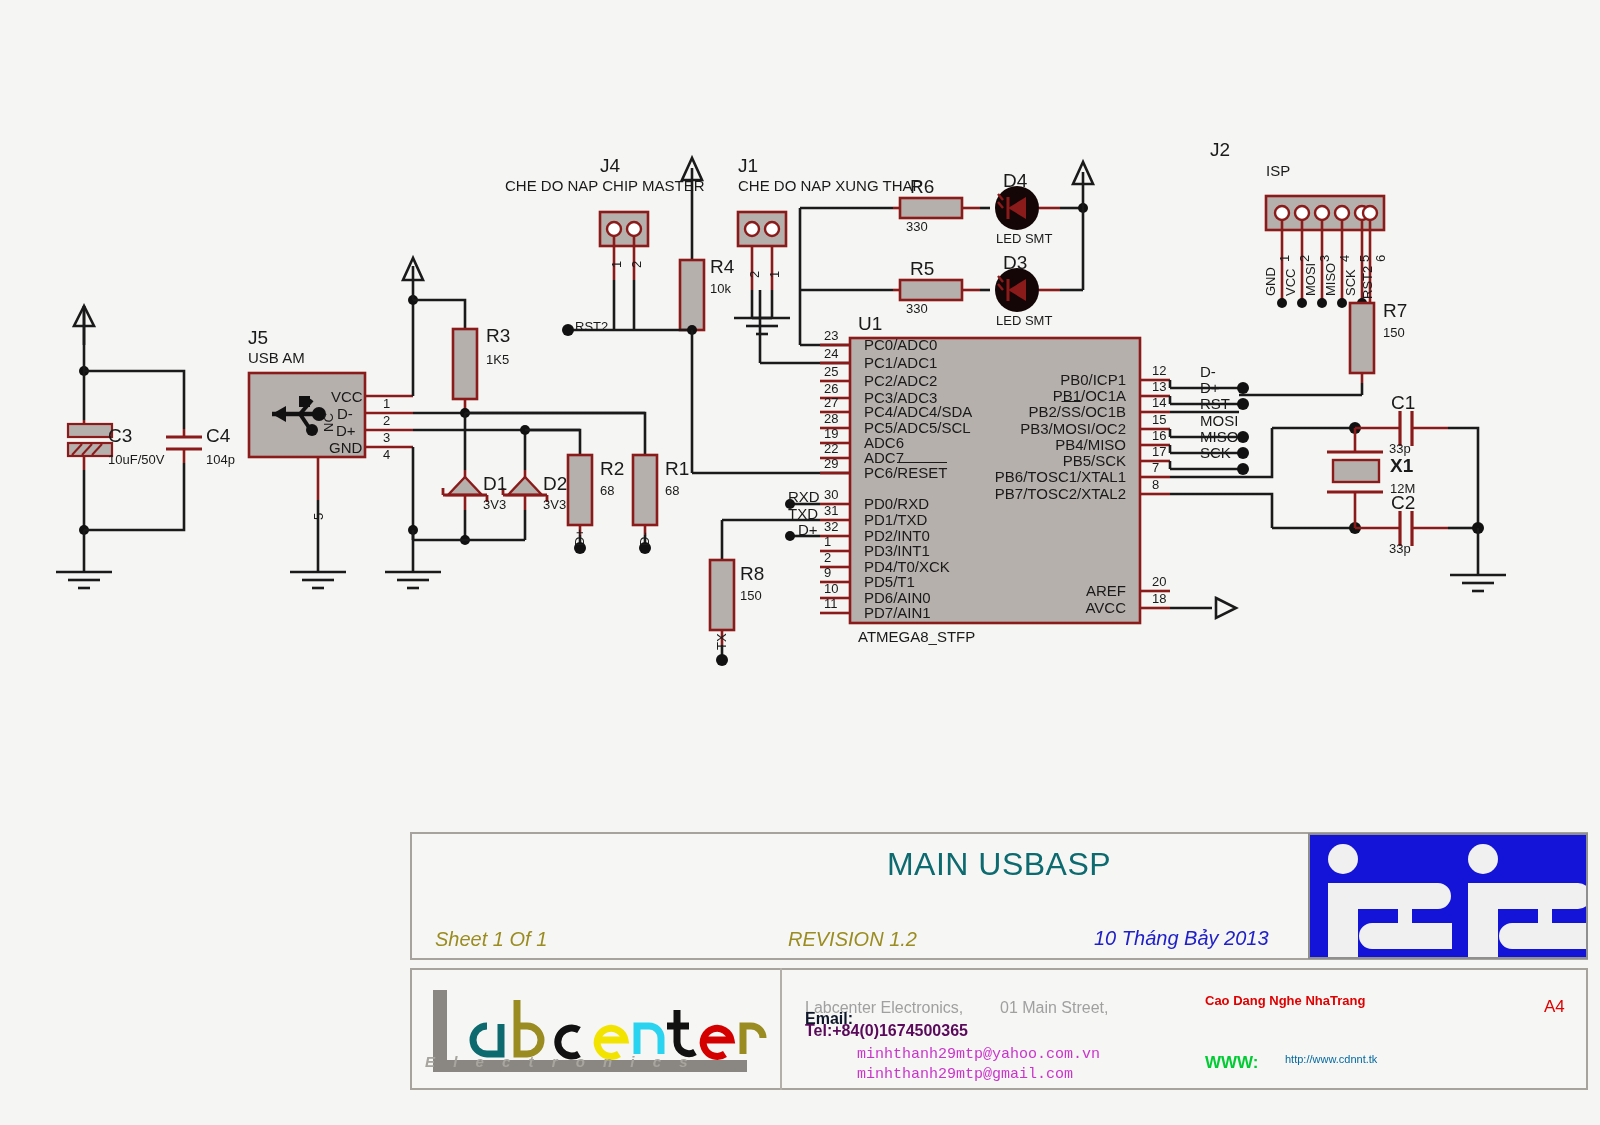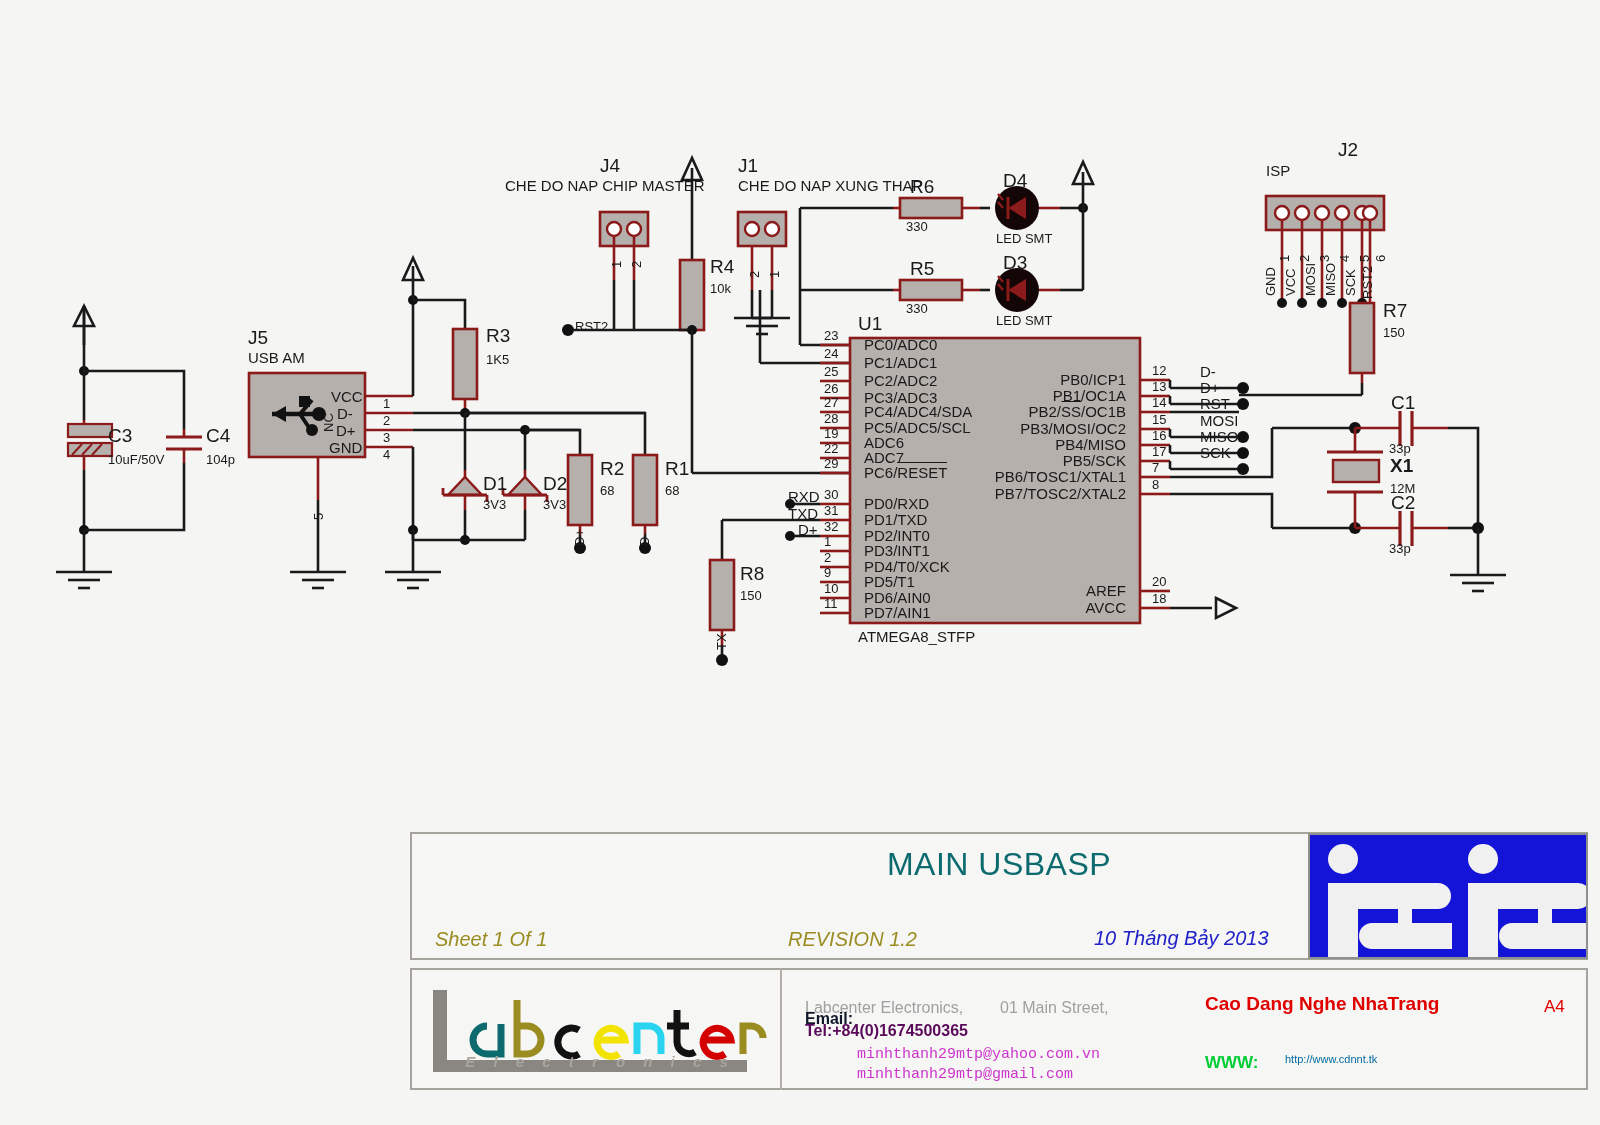--- a/index.html
+++ b/index.html
@@ -18,31 +18,31 @@
              background:#1414d8;border:2px solid #8f8f8f;box-sizing:border-box;
              overflow:hidden;}
   .title-main{position:absolute;left:410px;top:846px;width:1178px;text-align:center;
               font-size:32px;color:#0d6b70;letter-spacing:.5px;}
   .tb-row2{position:absolute;top:928px;font-style:italic;font-size:20px;color:#9a8c20;}
   #tb-sheet{left:435px;}
   #tb-rev{left:788px;}
   #tb-date{left:1094px;color:#2020c8;font-style:italic;font-size:20px;position:absolute;top:927px;}
 
   #lc-logo{position:absolute;left:425px;top:980px;width:345px;height:100px;}
-  .lc-sub{position:absolute;left:425px;top:1053px;width:350px;text-align:center;
+  .lc-sub{position:absolute;left:425px;top:1053px;width:350px;
           font-size:15px;letter-spacing:7px;color:#a8a49e;font-style:italic;font-weight:bold;}
 
   .ci{position:absolute;font-size:15px;white-space:pre;}
   #ci-l1{left:805px;top:999px;color:#a0a0a0;font-size:16px;}
   #ci-l1b{left:1000px;top:999px;color:#a0a0a0;font-size:16px;}
   #ci-tel{left:805px;top:1022px;color:#5a0a5a;font-weight:bold;font-size:16px;}
   #ci-emlbl{left:805px;top:1010px;color:#0f172a;font-weight:bold;font-size:16px;}
   #ci-em1{left:857px;top:1046px;color:#cc33cc;font-family:"Liberation Mono",monospace;font-size:15px;}
   #ci-em2{left:857px;top:1066px;color:#cc33cc;font-family:"Liberation Mono",monospace;font-size:15px;}
-  #ci-org{left:1205px;top:993px;color:#e00000;font-weight:bold;font-size:19px;text-align:right;}
+  #ci-org{left:1205px;top:993px;color:#e00000;font-weight:bold;font-size:13px;text-align:right;}
   #ci-a4{left:1544px;top:997px;color:#e00000;font-size:17px;}
   #ci-wwwlbl{left:1205px;top:1053px;color:#00cc33;font-weight:bold;font-size:17px;}
   #ci-www{left:1285px;top:1053px;color:#0369a1;font-family:Liberation Sans, sans-serif;font-size:11px;}
 
   .lbl{position:absolute;font-size:15px;color:#1a1a1a;white-space:nowrap;}
   .lbl.sm{font-size:13px;}
   .lbl.big{font-size:19px;}
   .rot{transform-origin:left top;}
 </style>
 </head>
@@ -441,21 +441,21 @@
 
   <div class="lbl big" style="left:910px;top:176px;">R6</div>
   <div class="lbl sm" style="left:906px;top:219px;">330</div>
   <div class="lbl big" style="left:1003px;top:170px;">D4</div>
   <div class="lbl sm" style="left:996px;top:231px;">LED SMT</div>
   <div class="lbl big" style="left:910px;top:258px;">R5</div>
   <div class="lbl sm" style="left:906px;top:301px;">330</div>
   <div class="lbl big" style="left:1003px;top:252px;">D3</div>
   <div class="lbl sm" style="left:996px;top:313px;">LED SMT</div>
 
-  <div class="lbl big" style="left:1338px;top:139px;">J2</div>
+  <div class="lbl big" style="left:1210px;top:139px;">J2</div>
   <div class="lbl" style="left:1266px;top:162px;">ISP</div>
   <div class="lbl sm rot" style="left:1277px;top:262px;transform:rotate(-90deg);">1</div>
   <div class="lbl sm rot" style="left:1297px;top:262px;transform:rotate(-90deg);">2</div>
   <div class="lbl sm rot" style="left:1317px;top:262px;transform:rotate(-90deg);">3</div>
   <div class="lbl sm rot" style="left:1337px;top:262px;transform:rotate(-90deg);">4</div>
   <div class="lbl sm rot" style="left:1357px;top:262px;transform:rotate(-90deg);">5</div>
   <div class="lbl sm rot" style="left:1373px;top:262px;transform:rotate(-90deg);">6</div>
   <div class="lbl sm rot" style="left:1263px;top:296px;transform:rotate(-90deg);">GND</div>
   <div class="lbl sm rot" style="left:1283px;top:296px;transform:rotate(-90deg);">VCC</div>
   <div class="lbl sm rot" style="left:1303px;top:296px;transform:rotate(-90deg);">MOSI</div>

